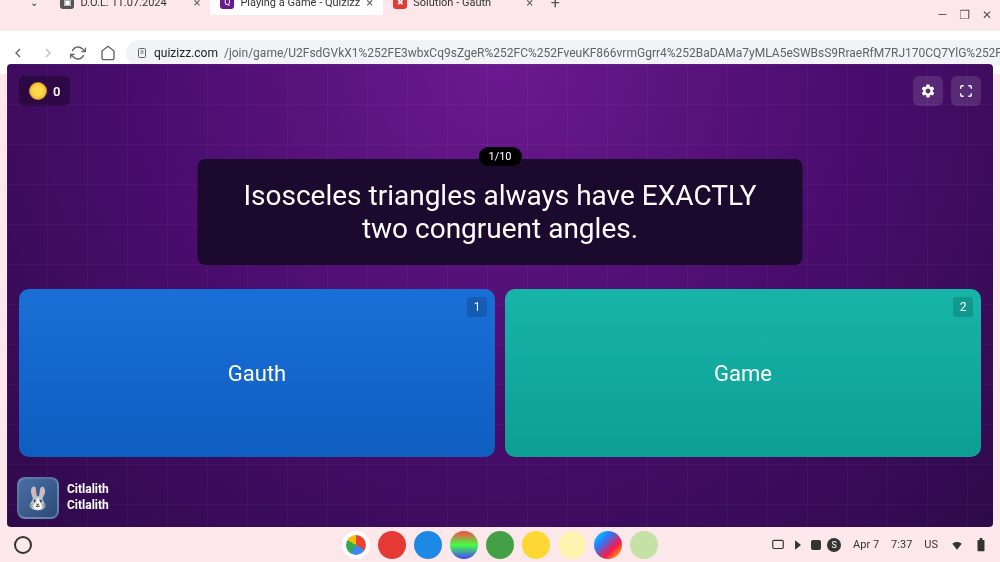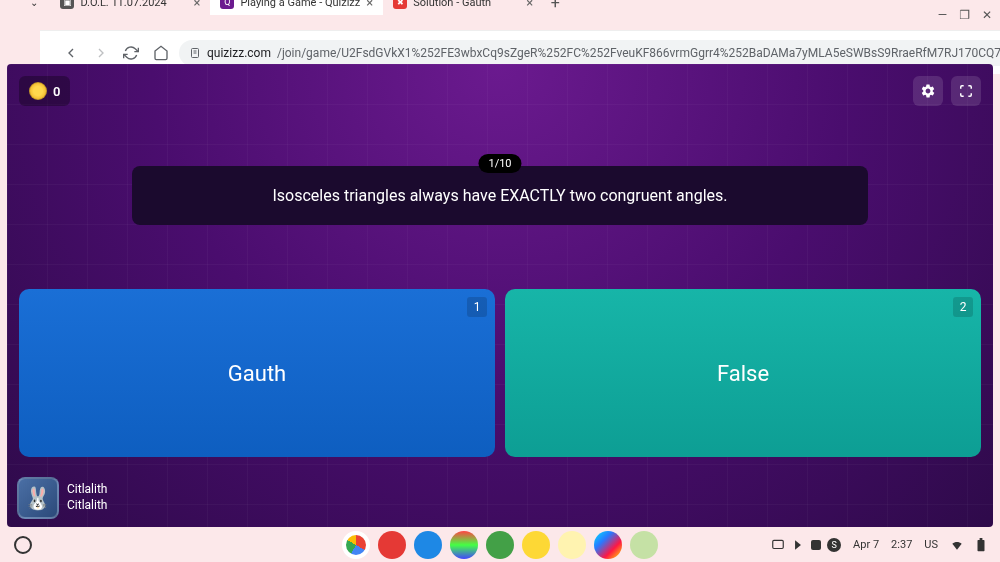--- a/index.html
+++ b/index.html
@@ -11,49 +11,49 @@
     .win-controls span { cursor: pointer; }
     
     .tab-bar { height: 0; display: flex; align-items: center; position: relative; top: -28px; left: 30px; }
     .dropdown-caret { font-size: 10px; color: #333; margin-right: 12px; cursor: pointer; }
     .tab { display: flex; align-items: center; height: 26px; padding: 0 10px; border-radius: 8px 8px 0 0; font-size: 11px; color: #333; gap: 6px; min-width: 160px; cursor: pointer; }
     .tab.active { background: #fff; }
     .tab .favicon { width: 14px; height: 14px; border-radius: 3px; display: flex; align-items: center; justify-content: center; font-size: 9px; }
     .tab .close { margin-left: auto; color: #666; font-size: 13px; }
     .newtab { width: 24px; height: 24px; display: flex; align-items: center; justify-content: center; color: #555; cursor: pointer; font-size: 16px; }
     
-    .addr-bar { height: 44px; background: #fff; display: flex; align-items: center; padding: 0 23px; gap: 10px; border-top: 1px solid #eee; margin-left: 40px; }
+    .addr-bar { height: 44px; background: #fff; display: flex; align-items: center; padding: 0 10px; gap: 10px; border-top: 1px solid #eee; }
     .nav-icons { display: flex; gap: 14px; align-items: center; color: #5f6368; }
     .nav-icons svg, .nav-icons .navicon { width: 16px; height: 16px; cursor: pointer; }
     .url-box { flex: 1; display: flex; align-items: center; gap: 6px; font-size: 12px; color: #5f6368; padding: 0 10px; height: 26px; background: #f1f3f4; border-radius: 13px; }
     .url-box .domain { color: #202124; }
     
     
     .game { position: absolute; top: 64px; left: 7px; right: 7px; bottom: 35px; background: radial-gradient(ellipse at center top, #6b1a8f 0%, #4a0d6e 50%, #2e0a4a 100%); border-radius: 4px; overflow: hidden; }
     .game::before { content: ""; position: absolute; inset: 0; background-image: linear-gradient(rgba(255,255,255,0.03) 1px, transparent 1px), linear-gradient(90deg, rgba(255,255,255,0.03) 1px, transparent 1px); background-size: 40px 40px; }
     
     .topbar { position: absolute; top: 12px; left: 12px; right: 12px; display: flex; justify-content: space-between; }
     .score-badge { display: flex; align-items: center; gap: 6px; background: rgba(0,0,0,0.3); padding: 4px 10px; border-radius: 6px; color: #fff; font-size: 13px; font-weight: 600; }
     .coin { width: 18px; height: 18px; border-radius: 50%; background: radial-gradient(circle, #ffd74d 40%, #e8a417 100%); border: 1px solid rgba(0,0,0,0.2); }
     .top-buttons { display: flex; gap: 8px; }
     .icon-btn { width: 30px; height: 30px; border-radius: 6px; background: rgba(255,255,255,0.12); display: flex; align-items: center; justify-content: center; color: #fff; cursor: pointer; }
     
-    .question-wrap { position: absolute; top: 95px; left: 50%; transform: translateX(-50%); width: 736px; margin-top: 7px; }
+    .question-wrap { position: absolute; top: 95px; left: 50%; transform: translateX(-50%); width: 605px; }
     .qnum { background: #000; color: #fff; font-size: 11px; padding: 3px 10px; border-radius: 10px; position: absolute; top: -12px; left: 50%; transform: translateX(-50%); }
-    .question-card { background: #1b0a2e; border-radius: 8px; padding: 20px 24px; color: #fff; font-size: 16px; text-align: center; }
+    .question-card { background: #1b0a2e; border-radius: 8px; padding: 20px 24px; color: #fff; font-size: 28px; text-align: center; }
     
     .answers { position: absolute; top: 225px; left: 12px; right: 12px; display: flex; gap: 10px; height: 168px; }
     .answer { flex: 1; border-radius: 10px; display: flex; align-items: center; justify-content: center; color: #fff; font-size: 22px; cursor: pointer; position: relative; }
     .answer.blue { background: linear-gradient(180deg, #1a6fd6 0%, #0e5ec0 100%); }
     .answer.teal { background: linear-gradient(180deg, #17b5a8 0%, #0d9e94 100%); }
     .ans-num { position: absolute; top: 8px; right: 8px; width: 20px; height: 20px; background: rgba(0,0,0,0.15); border-radius: 3px; display: flex; align-items: center; justify-content: center; font-size: 12px; }
     
     .player { position: absolute; bottom: 8px; left: 10px; display: flex; align-items: center; gap: 8px; color: #fff; font-size: 12px; }
     .avatar { width: 42px; height: 42px; border-radius: 8px; background: linear-gradient(135deg, #4a6fa5, #2c4a7a); border: 2px solid rgba(255,255,255,0.2); display:flex; align-items:center; justify-content:center; font-size: 22px; }
-    .pname { line-height: 1.3; font-weight: 400; }
+    .pname { line-height: 1.3; font-weight: 700; }
     
     
     .shelf { position: absolute; bottom: 0; left: 0; right: 0; height: 35px; background: #fce8ea; display: flex; align-items: center; padding: 0 14px; }
     .shelf-left { width: 18px; height: 18px; border: 2px solid #333; border-radius: 50%; cursor: pointer; }
     .shelf-center { position: absolute; left: 50%; transform: translateX(-50%); display: flex; gap: 8px; }
     .app-icon { width: 28px; height: 28px; border-radius: 50%; cursor: pointer; }
     .shelf-right { margin-left: auto; display: flex; align-items: center; gap: 12px; font-size: 11px; color: #333; }
     .status-icons { display: flex; gap: 6px; align-items: center; }
   </style>
 </head>
@@ -149,21 +149,21 @@
     <div class="question-card">Isosceles triangles always have EXACTLY two congruent angles.</div>
   </div>
 
   <div class="answers">
     <div class="answer blue">
       <div class="ans-num">1</div>
       <span>Gauth</span>
     </div>
     <div class="answer teal">
       <div class="ans-num">2</div>
-      <span>False</span>
+      <span>Game</span>
     </div>
   </div>
 
   <div class="player">
     <div class="avatar">🐰</div>
     <div class="pname">
       <div>Citlalith</div>
       <div>Citlalith</div>
     </div>
   </div>
@@ -187,21 +187,21 @@
       <svg width="14" height="14" viewBox="0 0 24 24" fill="none" stroke="#333" stroke-width="2">
           <rect x="3" y="4" width="18" height="14" rx="2"></rect>
         </svg>
       <svg width="14" height="14" viewBox="0 0 24 24" fill="#333">
           <path d="M7 4l10 8L7 20z"></path>
         </svg>
       <span style="width:10px;height:10px;background:#333;border-radius:2px"></span>
       <span style="width:14px;height:14px;background:#333;border-radius:50%;color:#fff;font-size:9px;display:flex;align-items:center;justify-content:center">S</span>
     </div>
     <span>Apr 7</span>
-    <span>2:37</span>
+    <span>7:37</span>
     <span>US</span>
     <svg width="14" height="14" viewBox="0 0 24 24" fill="#333">
         <path d="M12 20l8-10c-4.5-4-11.5-4-16 0l8 10z"></path>
       </svg>
     <svg width="10" height="14" viewBox="0 0 12 20" fill="#333">
         <rect x="1" y="3" width="10" height="16" rx="1"></rect>
         <rect x="4" y="0" width="4" height="3"></rect>
       </svg>
   </div>
 </div>

